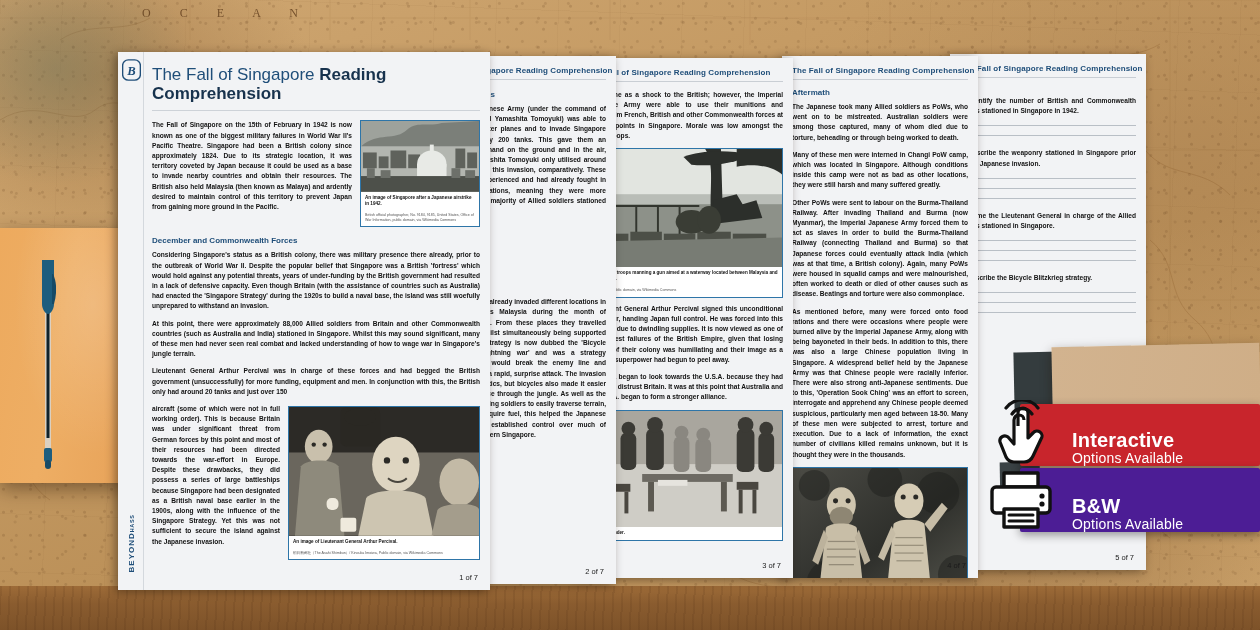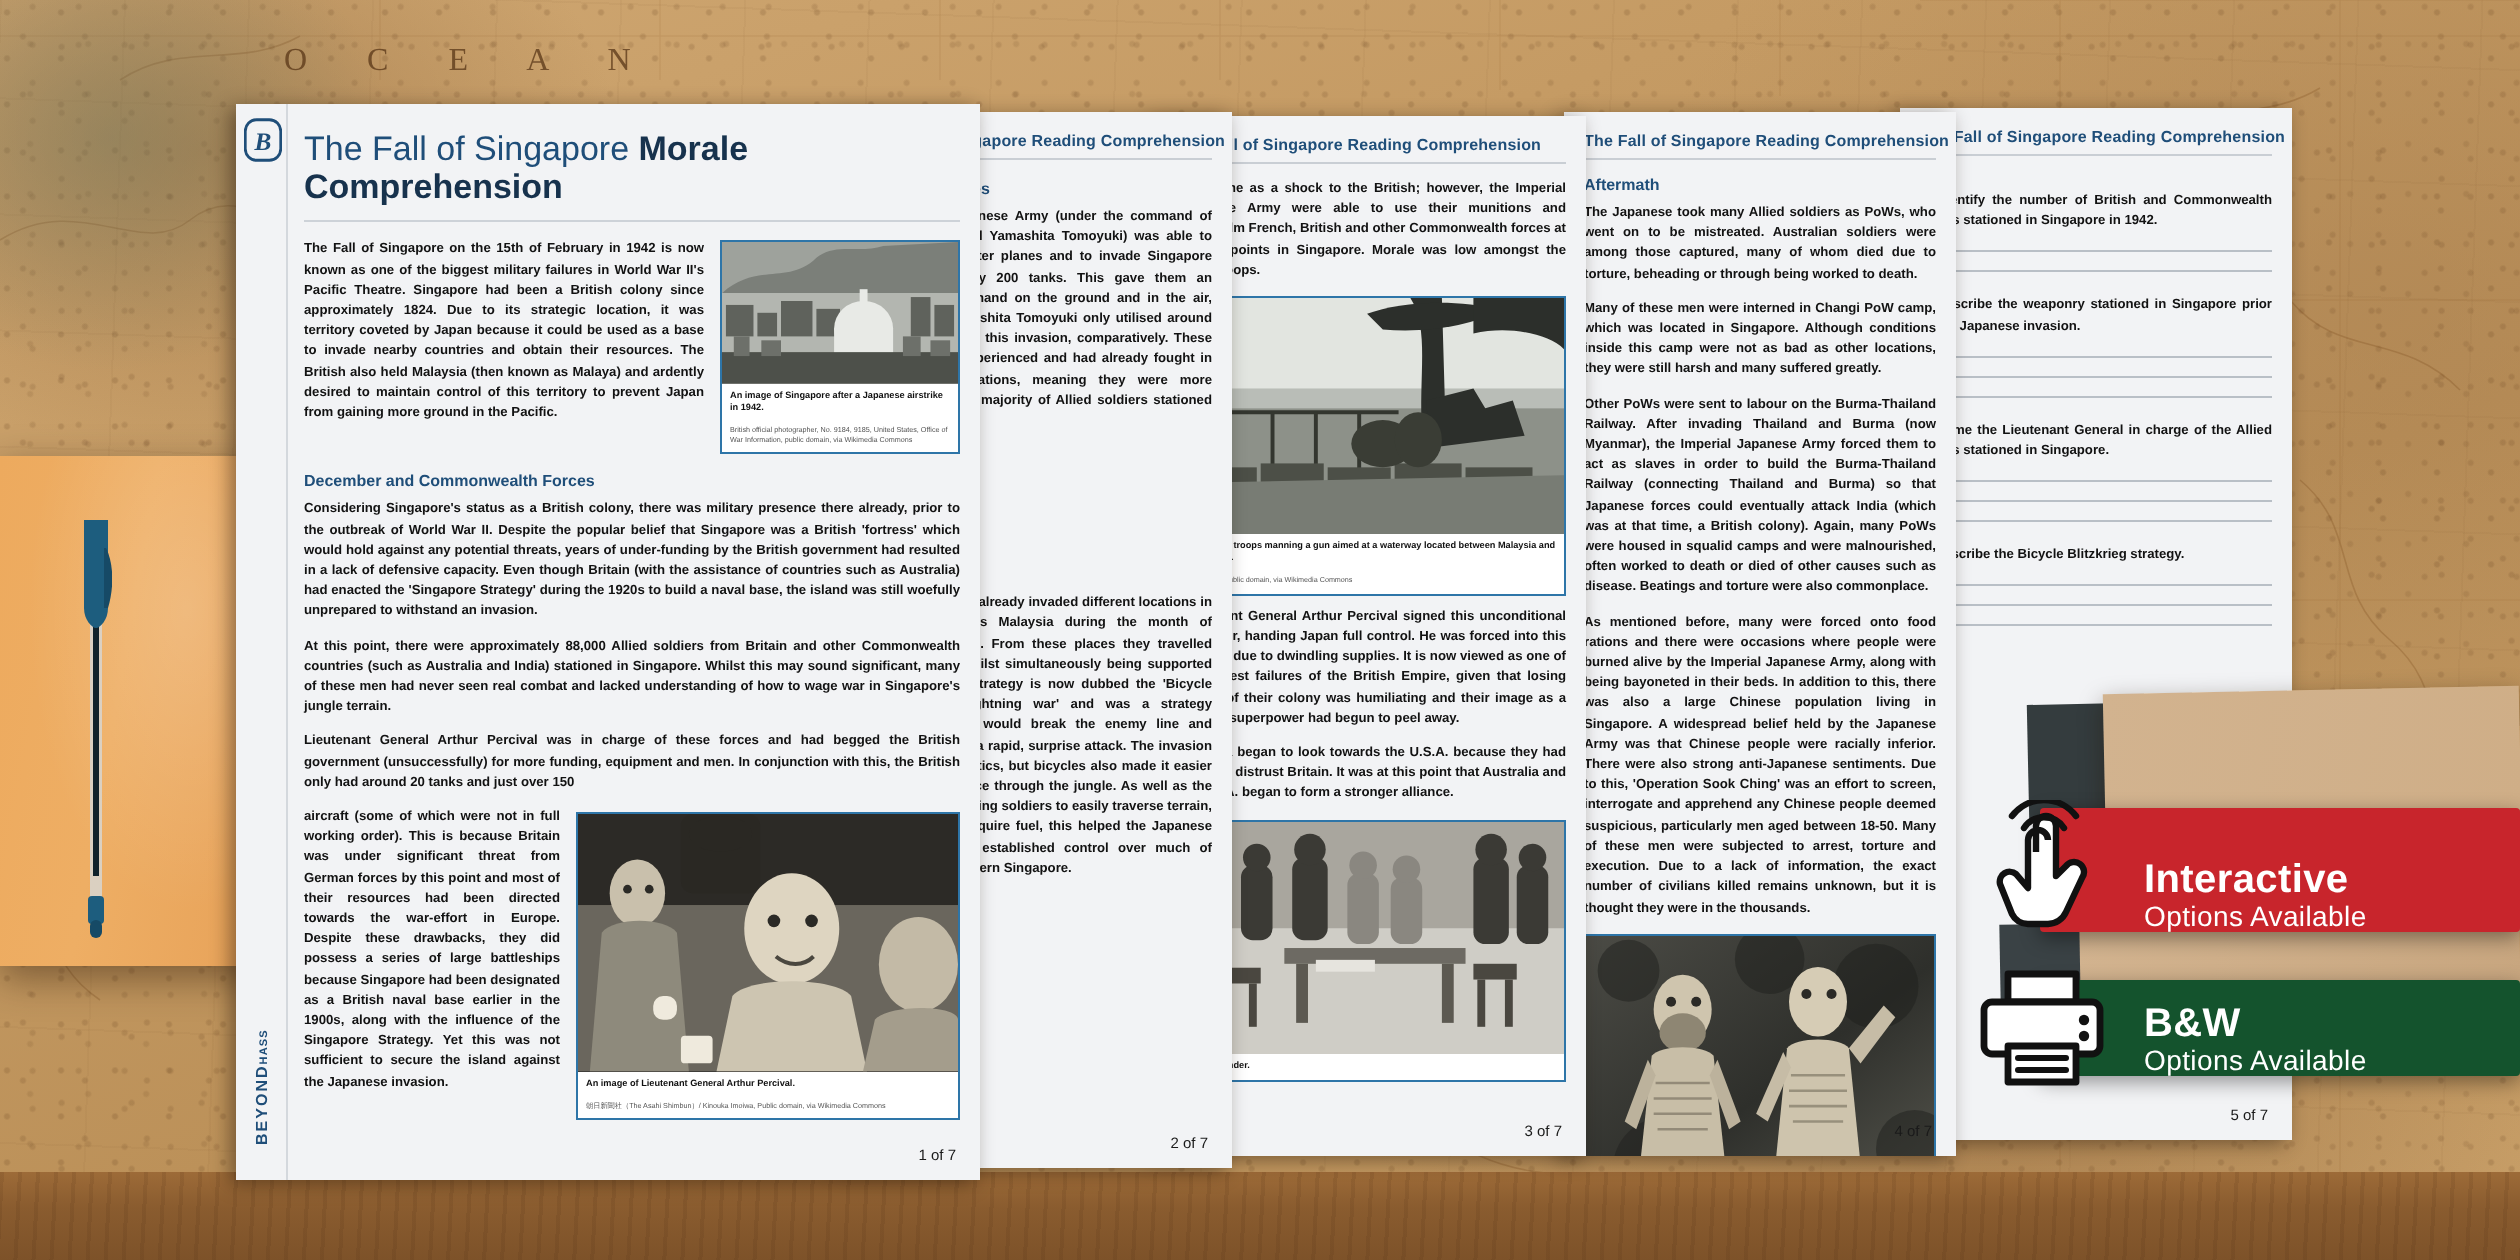--- a/index.html
+++ b/index.html
@@ -32,23 +32,23 @@
       radial-gradient(circle at 13% 27%, rgba(90,55,25,.20) 0 1px, rgba(0,0,0,0) 2px),
       radial-gradient(circle at 37% 63%, rgba(90,55,25,.18) 0 1px, rgba(0,0,0,0) 2px),
       radial-gradient(circle at 71% 18%, rgba(90,55,25,.16) 0 1px, rgba(0,0,0,0) 2px),
       radial-gradient(circle at 88% 71%, rgba(90,55,25,.18) 0 1px, rgba(0,0,0,0) 2px),
       radial-gradient(circle at 52% 88%, rgba(90,55,25,.14) 0 1px, rgba(0,0,0,0) 2px);
     background-size: 27px 23px, 31px 29px, 23px 19px, 35px 33px, 29px 25px;
     opacity: .85;
   }
   .map-lines { position: absolute; inset: 0; opacity: .5; }
   .map-ocean-label {
-    position: absolute; left: 142px; top: 22px;
+    position: absolute; left: 142px; top: 6px;
     font-family: "Liberation Serif", serif;
-    font-size: 16px; letter-spacing: 13px;
+    font-size: 12px; letter-spacing: 13px;
     color: rgba(92,58,26,.78);
   }
   .map-dark-corner {
     position: absolute; left: -40px; top: -30px; width: 240px; height: 220px;
     background: radial-gradient(ellipse at 40% 45%, rgba(110,120,95,.42), rgba(0,0,0,0) 68%);
   }
 
   
   .notebook {
     position: absolute; left: 0px; top: 228px;
@@ -146,22 +146,22 @@
   .badge {
     position: absolute; display: flex; align-items: flex-end;
     border-radius: 2px;
     box-shadow: 0 3px 10px rgba(0,0,0,.4);
   }
   #badge-interactive {
     left: 1020px; top: 404px; width: 240px; height: 62px;
     background: #c8252c;
   }
   #badge-bw {
-    left: 1020px; top: 490px; width: 240px; height: 48px;
-    background: #14532d;
+    left: 1020px; top: 468px; width: 240px; height: 64px;
+    background: #4c1d95;
   }
   .badge-icon {
     position: absolute; left: -32px; top: 50%; transform: translateY(-50%);
     width: 70px; height: 70px;
   }
   .badge-text { margin-left: 52px; color: #fff; line-height: 1.05; }
   .badge-text .l1 { font-size: 20px; font-weight: bold; letter-spacing: .2px; }
   .badge-text .l2 { font-size: 14px; font-weight: normal; letter-spacing: .2px; }
 
   
@@ -445,21 +445,21 @@
           <rect x="1" y="1" width="28" height="32" rx="9" fill="#f2f3f5" stroke="#1f4e79" stroke-width="2.2"></rect>
           <text x="15" y="25" text-anchor="middle" font-family="'Liberation Serif',serif" font-style="italic" font-weight="bold" font-size="20" fill="#1f4e79">B</text>
         </svg>
         <div class="brand-vert">
           <span>BEYOND</span><span class="sub">HASS</span>
         </div>
       </div>
 
       <div class="body">
         <div class="title-row">
-          <span class="t1">The Fall of Singapore </span><span class="t2">Morale Comprehension</span>
+          <span class="t1">The Fall of Singapore </span><span class="t2">Reading Comprehension</span>
         </div>
         <div class="title-rule"></div>
 
         <div class="figure float-fig" style="width:120px">
           <svg class="fig-img" viewBox="0 0 120 72" preserveAspectRatio="none">
             <rect width="120" height="72" fill="#c9ccc7"></rect>
             <rect width="120" height="26" fill="#9ea29c"></rect>
             <path d="M0,26 C18,10 34,22 48,8 C58,0 70,6 82,2 L120,0 L120,26 Z" fill="#6f736d" opacity=".75"></path>
             <rect y="26" width="120" height="46" fill="#b3b6b0"></rect>
             <g fill="#5f625c">

